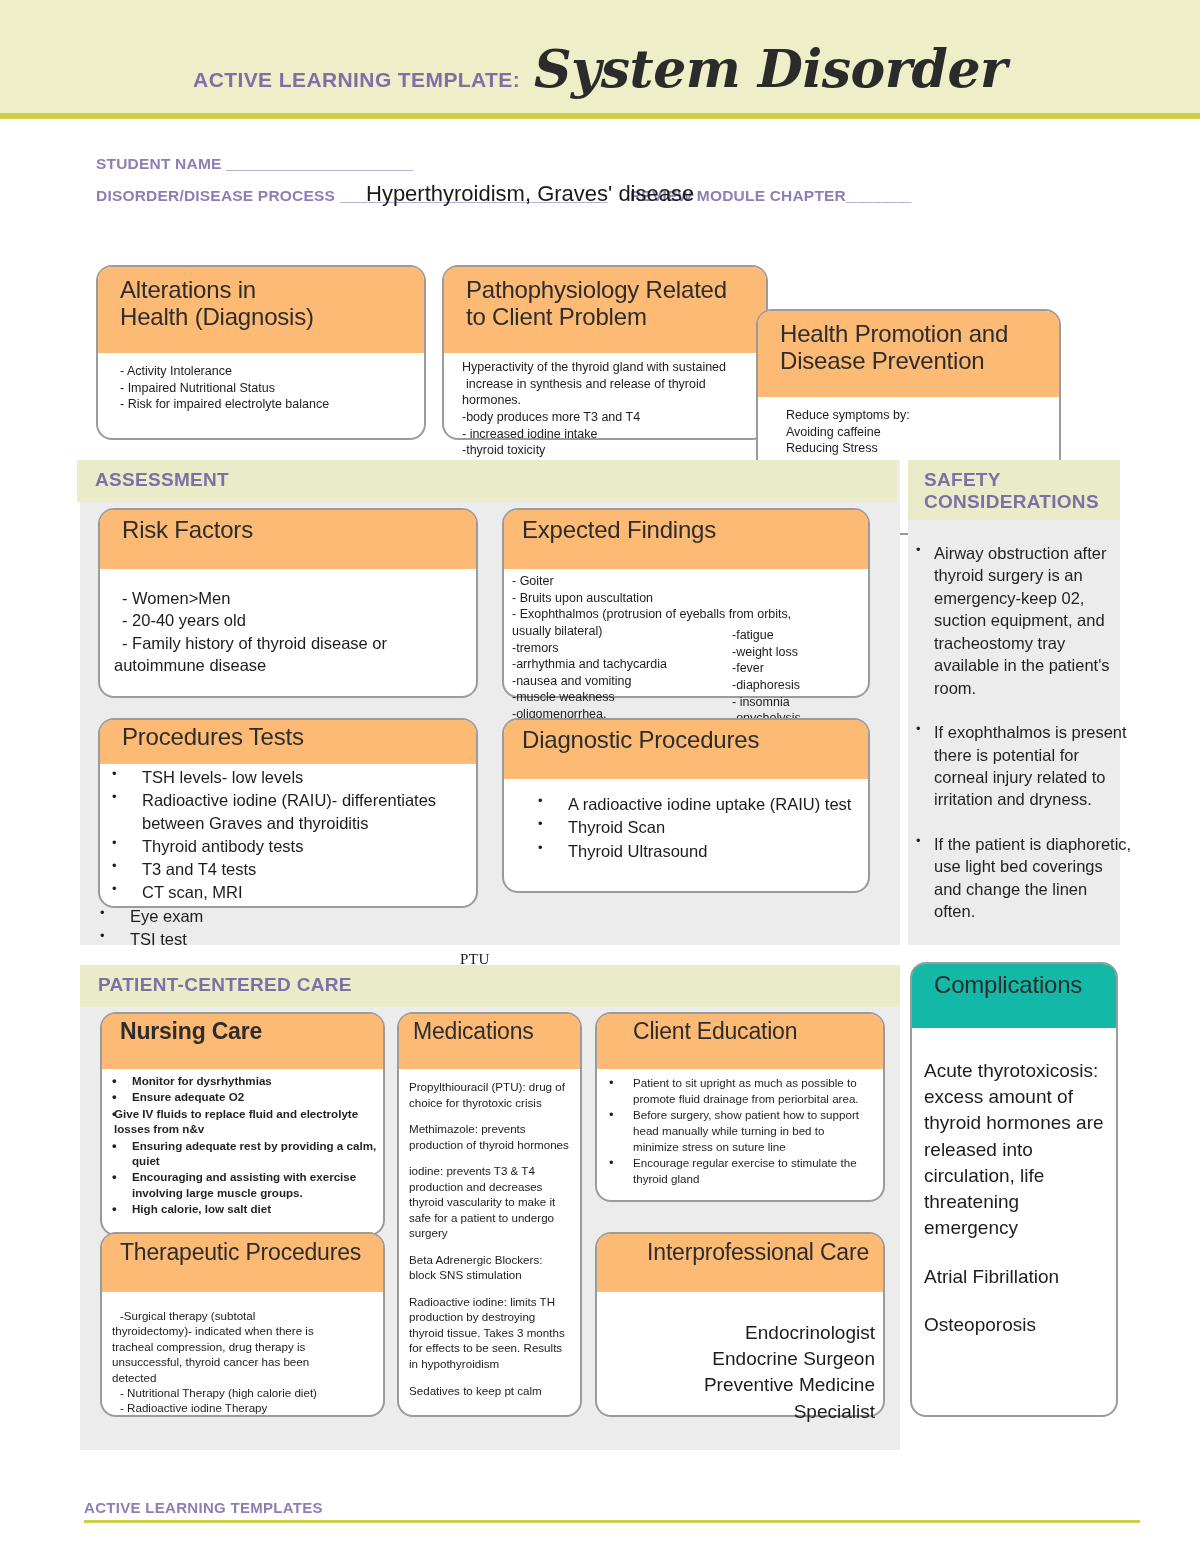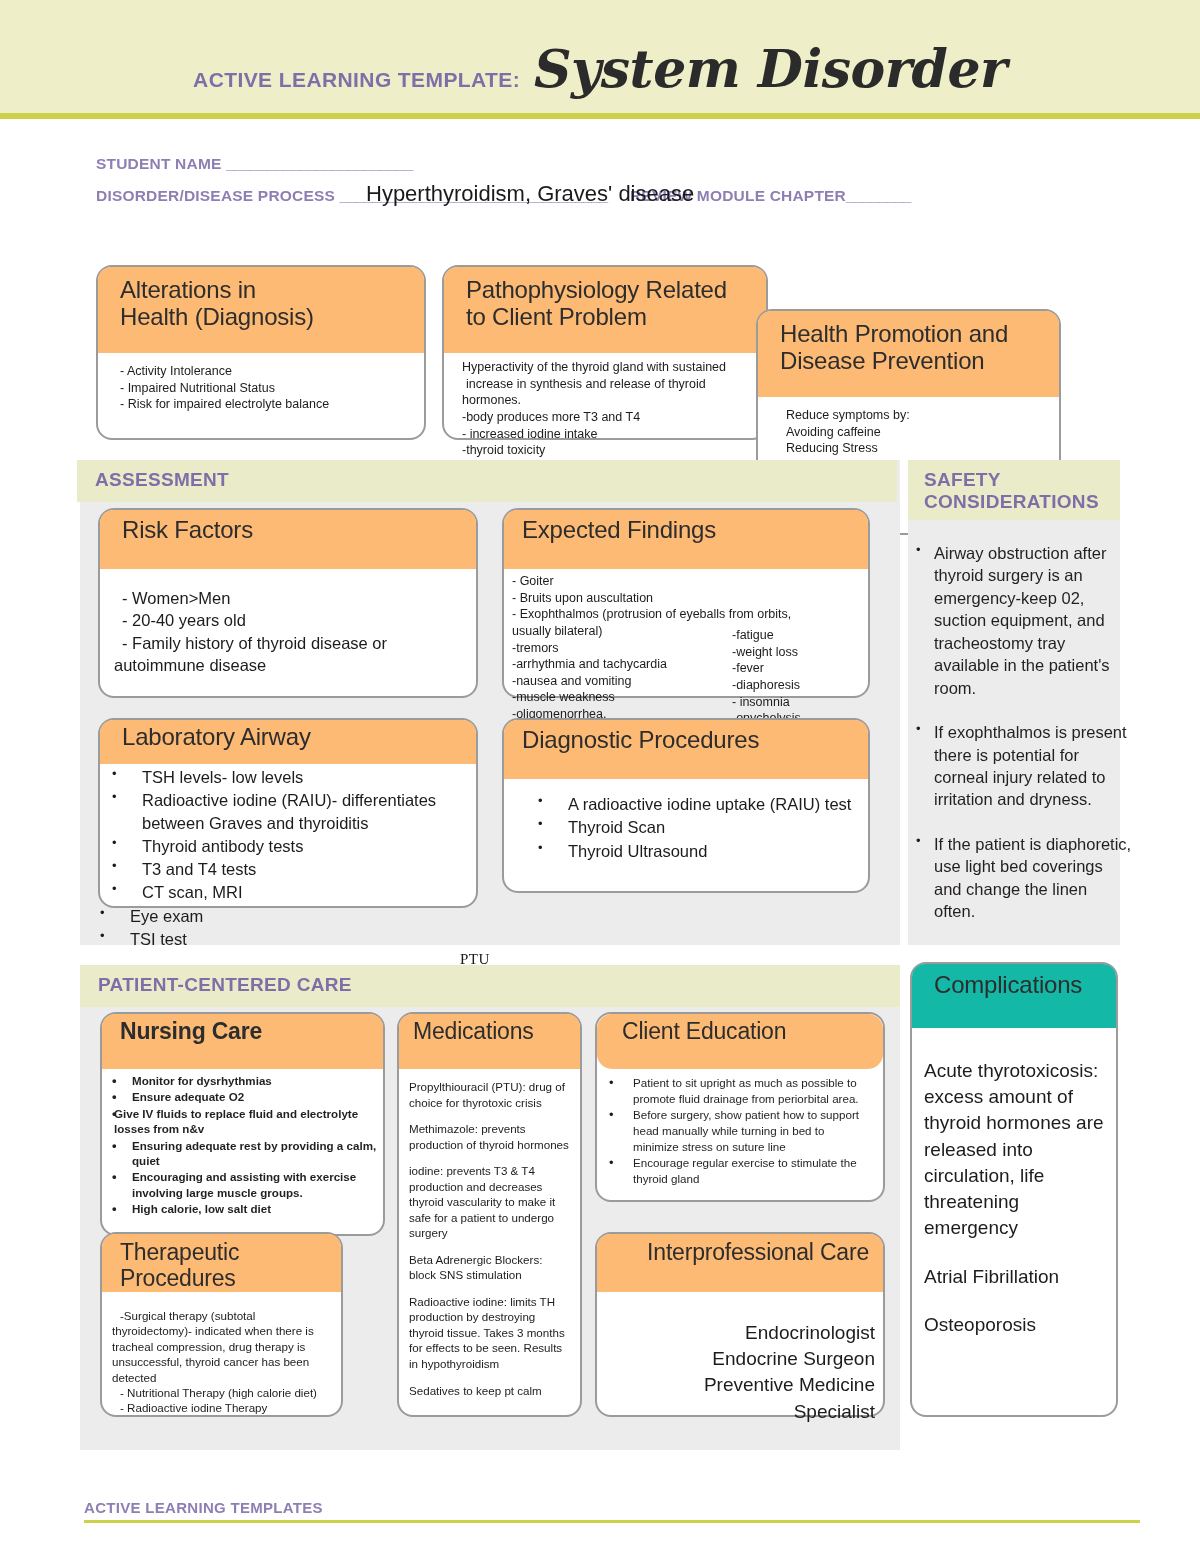--- a/index.html
+++ b/index.html
@@ -270,21 +270,21 @@
         <p>-weight loss</p>
         <p>-fever</p>
         <p>-diaphoresis</p>
         <p>- insomnia</p>
         <p>-onycholysis</p>
       </div>
     </div>
   </div>
 
   <div class="card" style="left:98px; top:718px; width:380px; height:190px;">
-    <div class="card-head" style="height:38px; padding-top:4px; padding-bottom:2px;">Laboratory Airway</div>
+    <div class="card-head" style="height:38px; padding-top:4px; padding-bottom:2px;">Procedures Tests</div>
     <ul class="bl card-body clear" style="padding:2px 4px 0 4px; list-style:none;">
       <li>TSH levels- low levels</li>
       <li>Radioactive iodine (RAIU)- differentiates between Graves and thyroiditis</li>
       <li>Thyroid antibody tests</li>
       <li>T3 and T4 tests</li>
       <li>CT scan, MRI</li>
       <li style="margin-left:-12px">Eye exam</li>
       <li style="margin-left:-12px">TSI test</li>
     </ul>
   </div>
@@ -321,21 +321,21 @@
     <ul class="bl" style="padding:4px 6px 0 2px; font-size:11.6px; line-height:1.33; list-style:none; margin:0;">
       <li style="padding-left:28px">Monitor for dysrhythmias</li>
       <li style="padding-left:28px">Ensure adequate O2</li>
       <li style="padding-left:10px">Give IV fluids to replace fluid and electrolyte losses from n&amp;v</li>
       <li style="padding-left:28px">Ensuring adequate rest by providing a calm, quiet</li>
       <li style="padding-left:28px">Encouraging and assisting with exercise involving large muscle groups.</li>
       <li style="padding-left:28px">High calorie, low salt diet</li>
     </ul>
   </div>
 
-  <div class="card" style="left:100px; top:1232px; width:243px; height:185px;">
+  <div class="card" style="left:100px; top:1232px; width:285px; height:185px;">
     <div class="card-head" style="height:44px; padding-top:6px; padding-left:18px; font-size:23px;">Therapeutic Procedures</div>
     <div class="card-body" style="padding:16px 8px 0 18px; font-size:11.6px; line-height:1.33;">
       <p>-Surgical therapy (subtotal</p>
       <p style="margin-left:-8px">thyroidectomy)- indicated when there is</p>
       <p style="margin-left:-8px">tracheal compression, drug therapy is</p>
       <p style="margin-left:-8px">unsuccessful, thyroid cancer has been</p>
       <p style="margin-left:-8px">detected</p>
       <p>- Nutritional Therapy (high calorie diet)</p>
       <p>- Radioactive iodine Therapy</p>
     </div>
@@ -347,21 +347,21 @@
       <p style="margin-bottom:11px">Propylthiouracil (PTU): drug of choice for thyrotoxic crisis</p>
       <p style="margin-bottom:11px">Methimazole: prevents production of thyroid hormones</p>
       <p style="margin-bottom:11px">iodine: prevents T3 &amp; T4 production and decreases thyroid vascularity to make it safe for a patient to undergo surgery</p>
       <p style="margin-bottom:11px">Beta Adrenergic Blockers: block SNS stimulation</p>
       <p style="margin-bottom:11px">Radioactive iodine: limits TH production by destroying thyroid tissue. Takes 3 months for effects to be seen. Results in hypothyroidism</p>
       <p>Sedatives to keep pt calm</p>
     </div>
   </div>
 
   <div class="card" style="left:595px; top:1012px; width:290px; height:190px;">
-    <div class="card-head" style="height:42px; padding-top:5px; padding-left:25px; font-size:23px;border-radius:15px;">Client Education</div>
+    <div class="card-head" style="height:42px; padding-top:5px; padding-left:36px; font-size:23px;">Client Education</div>
     <ul class="bl" style="padding:6px 10px 0 4px; font-size:11.6px; line-height:1.35; list-style:none; margin:0;">
       <li style="padding-left:32px; margin-bottom:1px;">Patient to sit upright as much as possible to promote fluid drainage from periorbital area.</li>
       <li style="padding-left:32px; margin-bottom:1px;">Before surgery, show patient how to support head manually while turning in bed to minimize stress on suture line</li>
       <li style="padding-left:32px;">Encourage regular exercise to stimulate the thyroid gland</li>
     </ul>
   </div>
 
   <div class="card" style="left:595px; top:1232px; width:290px; height:185px;text-align:right;">
     <div class="card-head" style="height:44px; padding-top:6px; padding-left:18px; font-size:23px;">Interprofessional Care</div>
     <div class="card-body clear-lg" style="padding:28px 8px 0 22px;">

